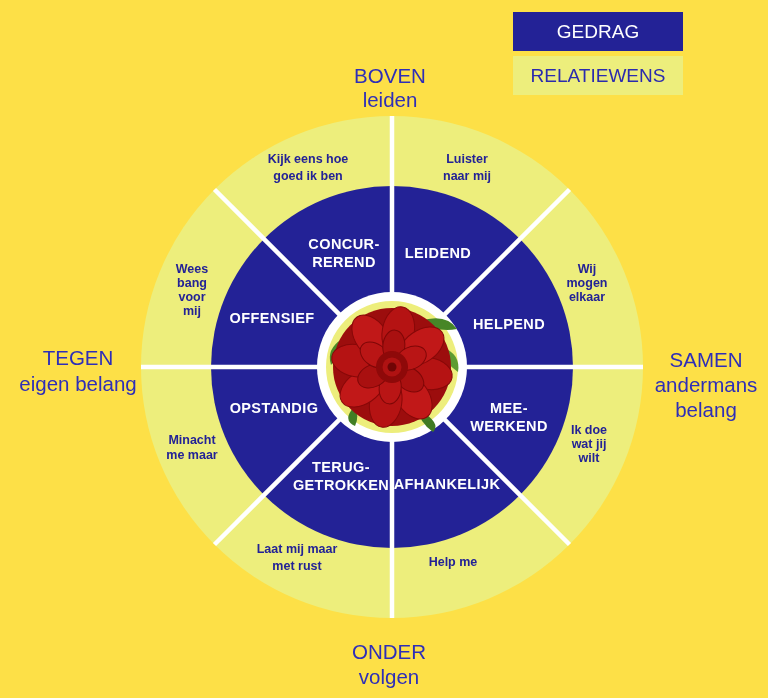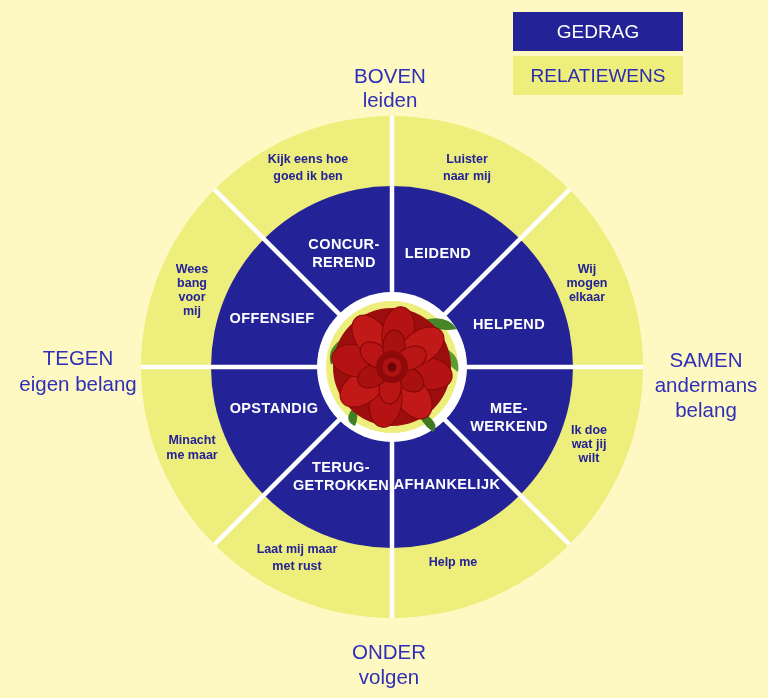--- a/index.html
+++ b/index.html
@@ -1,16 +1,16 @@
 <!DOCTYPE html>
 <html><head>
 <meta charset="utf-8">
 <style>
   html,body{margin:0;padding:0;background:#ffffff;}
-  .stage{position:relative;width:768px;height:698px;background:#fef9c3;font-family:"Liberation Sans",sans-serif;}
+  .stage{position:relative;width:768px;height:698px;background:#fde047;font-family:"Liberation Sans",sans-serif;}
   svg{display:block;}
   .wish-text{font-family:"Liberation Sans",sans-serif;font-size:12.5px;font-weight:bold;fill:#232296;text-anchor:middle;}
   .behavior-text{font-family:"Liberation Sans",sans-serif;font-size:14.5px;font-weight:bold;fill:#ffffff;text-anchor:middle;letter-spacing:.4px;}
   .axis-text{font-family:"Liberation Sans",sans-serif;font-size:20.5px;fill:#2E2EB8;text-anchor:middle;}
   .legend-text-navy{font-family:"Liberation Sans",sans-serif;font-size:19px;fill:#ffffff;text-anchor:middle;}
   .legend-text-yellow{font-family:"Liberation Sans",sans-serif;font-size:19px;fill:#2B2BAE;text-anchor:middle;}
 </style>
 </head>
 <body>
 

